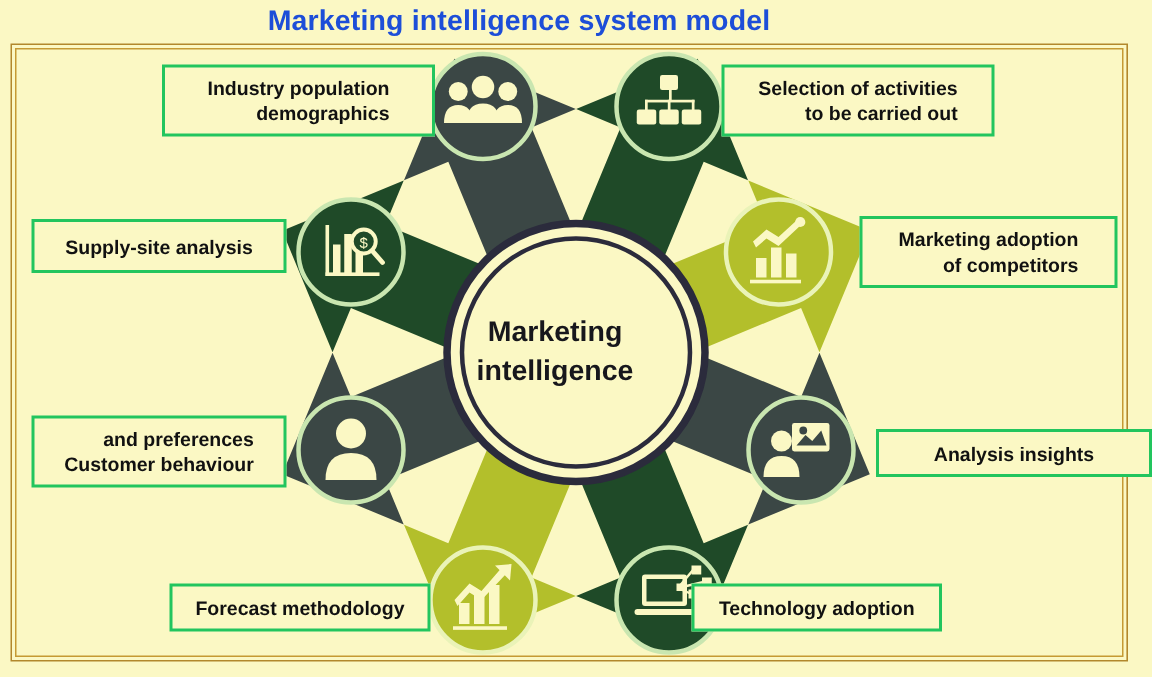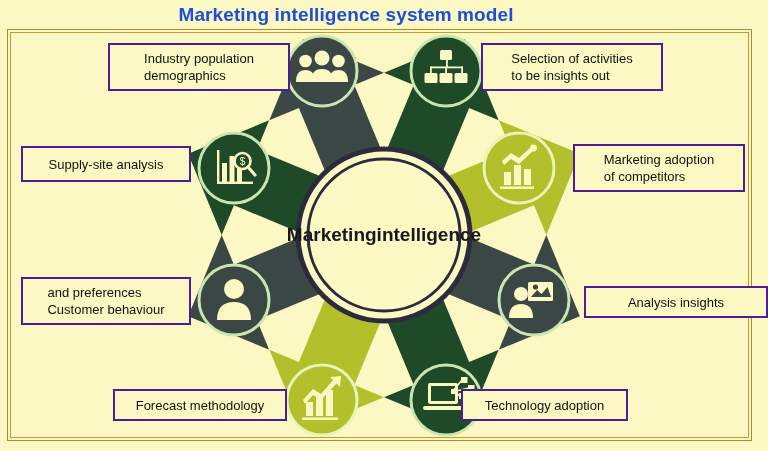--- a/index.html
+++ b/index.html
@@ -23,32 +23,32 @@
     border:1px solid #b2882c;
     box-shadow:inset 0 0 0 2px #fbf8c4, inset 0 0 0 3px #c59a33;
     box-sizing:border-box;
     background:#fbf8c4;
   }
   #wheel{position:absolute;left:0;top:0;width:768px;height:451px;}
   .label{
     position:absolute;
     box-sizing:border-box;
     background:#fbf8c4;
-    border:2px solid #4c1d95;
+    border:2px solid #22c55e;
     color:#111;
-    font-size:13px;font-weight:normal;
+    font-size:13px;font-weight:bold;
     line-height:17px;
-    text-align:left;
+    text-align:right;
     display:flex;align-items:center;justify-content:center;
     padding:3px 6px;
   }
   #center-label{
     position:absolute;
-    left:296px;top:196px;width:176px;height:78px;
-    display:flex;flex-direction:row;
+    left:282px;top:196px;width:176px;height:78px;
+    display:flex;flex-direction:column;
     align-items:center;justify-content:center;
     color:#17171c;
     font-size:19px;font-weight:bold;line-height:26px;
     text-align:center;
     pointer-events:none;
   }
 </style>
 </head>
 <body>
 
@@ -204,21 +204,21 @@
 <div class="label" style="left:108px;top:43px;width:182px;height:48px;">
   <div>
     <div>Industry population</div>
     <div>demographics</div>
   </div>
 </div>
 
 <div class="label" style="left:481px;top:43px;width:182px;height:48px;">
   <div>
     <div>Selection of activities</div>
-    <div>to be insights out</div>
+    <div>to be carried out</div>
   </div>
 </div>
 
 <div class="label" style="left:573px;top:144px;width:172px;height:48px;">
   <div>
     <div>Marketing adoption</div>
     <div>of competitors</div>
   </div>
 </div>
 

